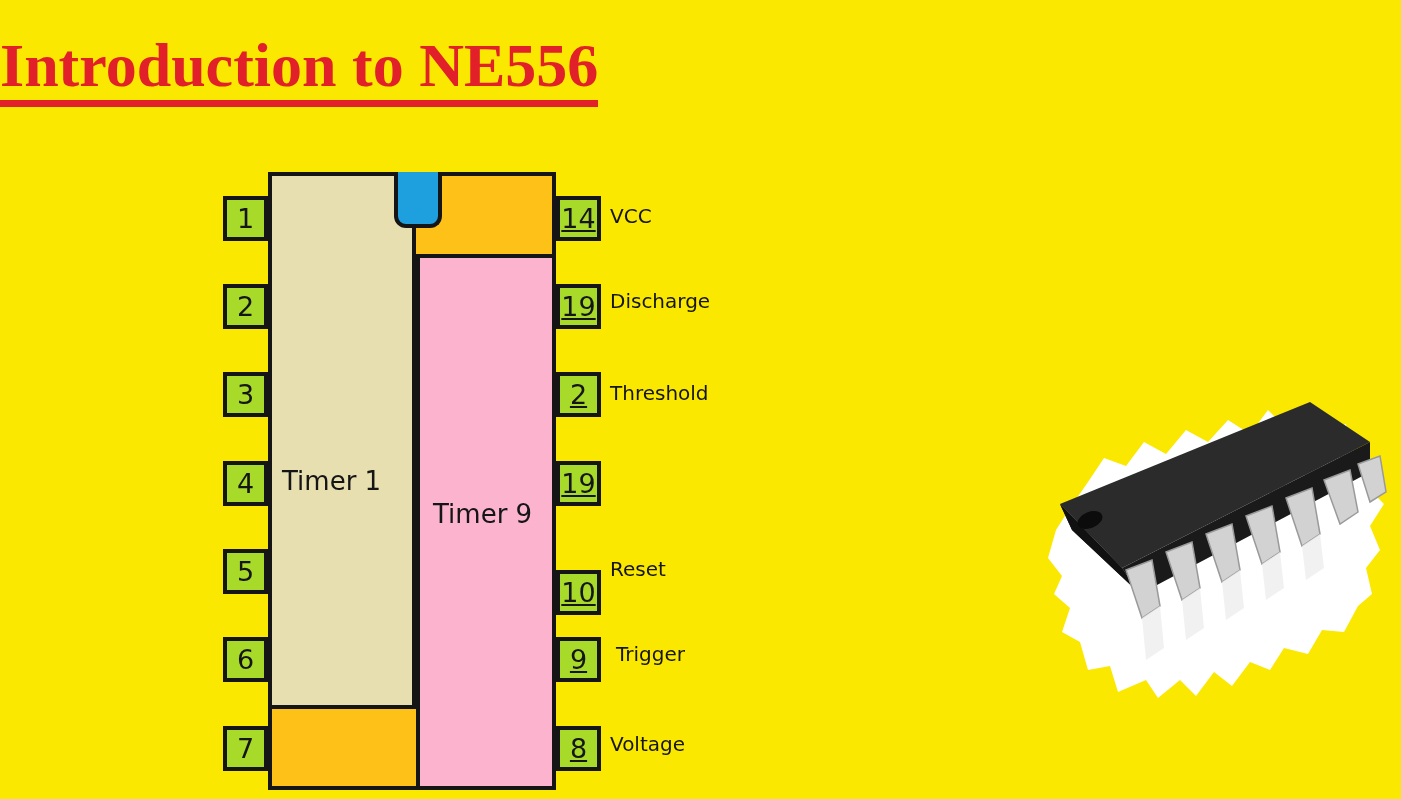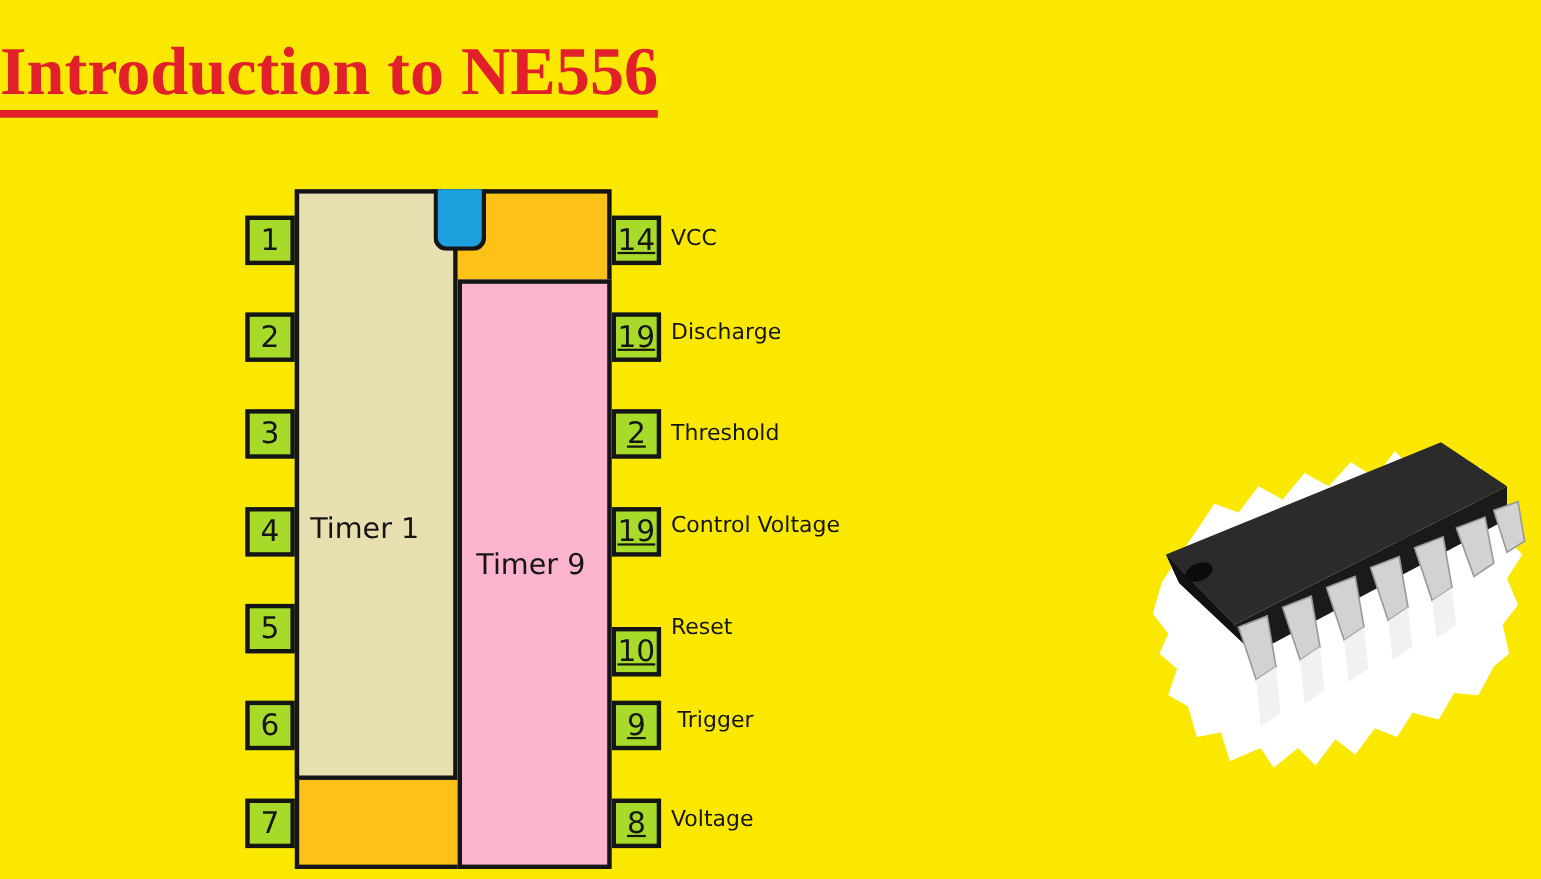--- a/index.html
+++ b/index.html
@@ -177,21 +177,20 @@
   <div class="pin-box right" style="top:196px">14</div>
   <div class="pin-label right" style="top:206px">VCC</div>
 
   <div class="pin-box right" style="top:284px">19</div>
   <div class="pin-label right" style="top:291px">Discharge</div>
 
   <div class="pin-box right" style="top:372px">2</div>
   <div class="pin-label right" style="top:383px">Threshold</div>
 
   <div class="pin-box right" style="top:461px">19</div>
-  <div class="pin-label right" style="top:467px">Control Voltage</div>
 
   <div class="pin-box right" style="top:570px">10</div>
   <div class="pin-label right" style="top:559px">Reset</div>
 
   <div class="pin-box right" style="top:637px">9</div>
   <div class="pin-label right" style="top:644px;left:616px">Trigger</div>
 
   <div class="pin-box right" style="top:726px">8</div>
   <div class="pin-label right" style="top:734px">Voltage</div>
 

